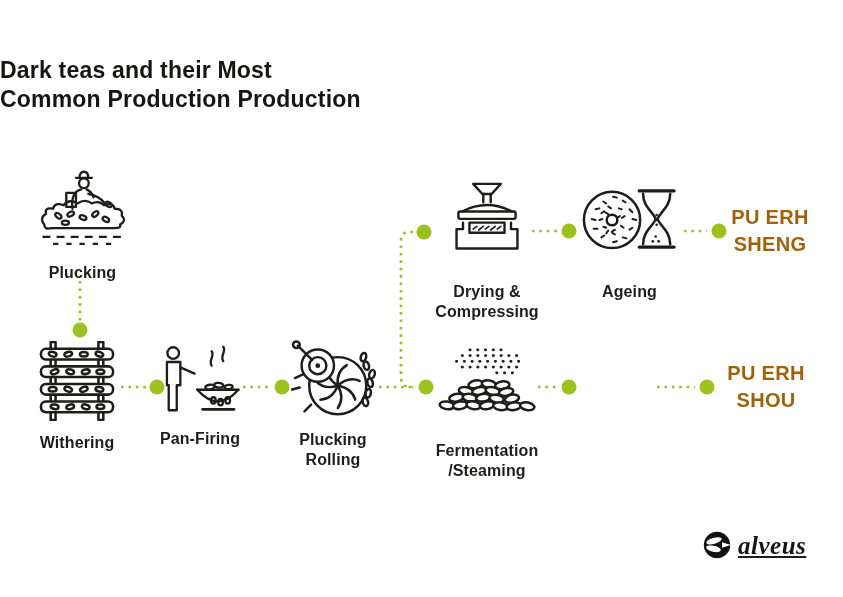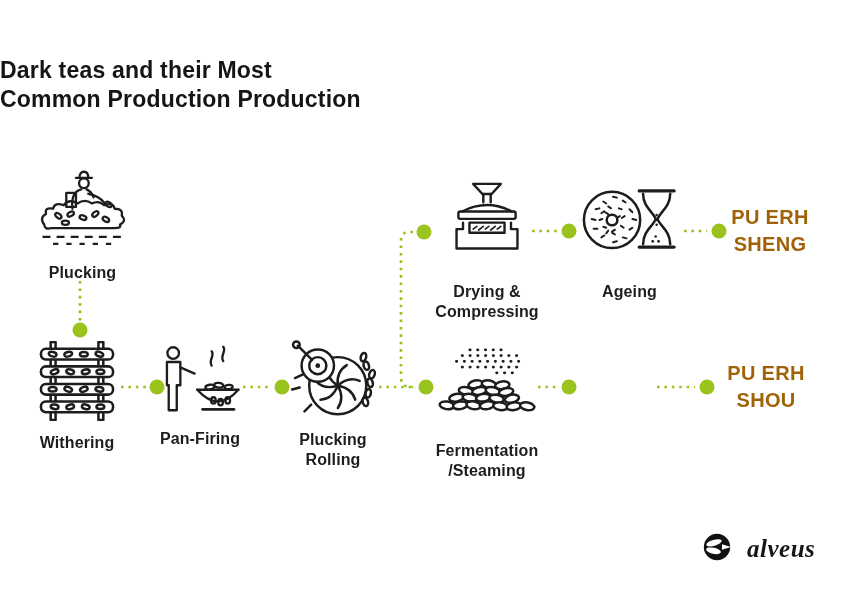--- a/index.html
+++ b/index.html
@@ -19,21 +19,21 @@
   }
   .gap-lg .node-label{margin-top:28px;}
   .output{
     position:absolute;font-weight:700;font-size:20px;line-height:27px;
     color:#a16207;text-align:center;white-space:pre-line;letter-spacing:.3px;width:96px;
   }
   #connectors{position:absolute;left:0;top:0;width:843px;height:597px;pointer-events:none;}
   .ink{stroke:#1d1d1b;fill:none;stroke-width:2.6;stroke-linecap:round;stroke-linejoin:round;}
   .ink-fill{fill:#1d1d1b;stroke:none;}
   .wfill{fill:#ffffff;}
-  .brand{position:absolute;left:703px;top:529px;display:flex;align-items:flex-end;gap:16px;height:32px;}
+  .brand{position:absolute;left:703px;top:529px;display:flex;align-items:center;gap:7px;height:32px;text-decoration:underline;}
   .brand-name{
     font-family:"Liberation Serif",serif;font-style:italic;font-weight:600;
     font-size:25px;color:#161616;letter-spacing:.5px;line-height:1;
   }
 </style>
 </head>
 <body>
 
 <div id="canvas">
 

